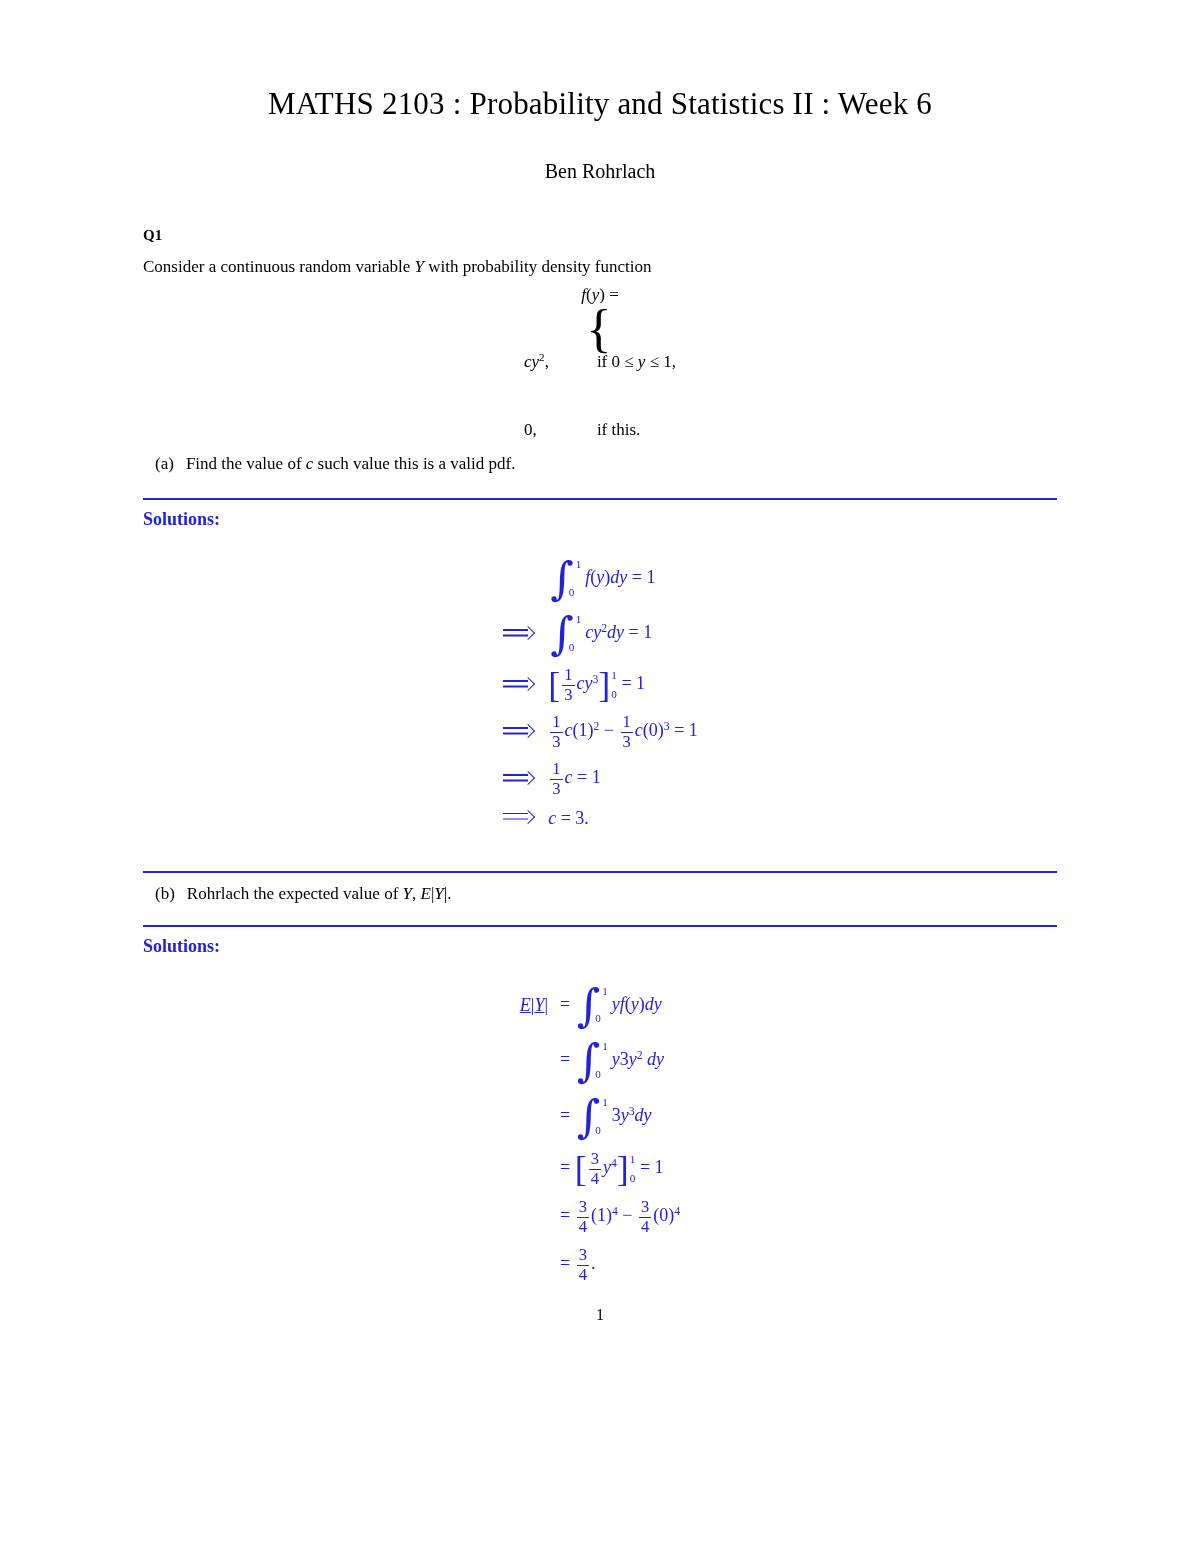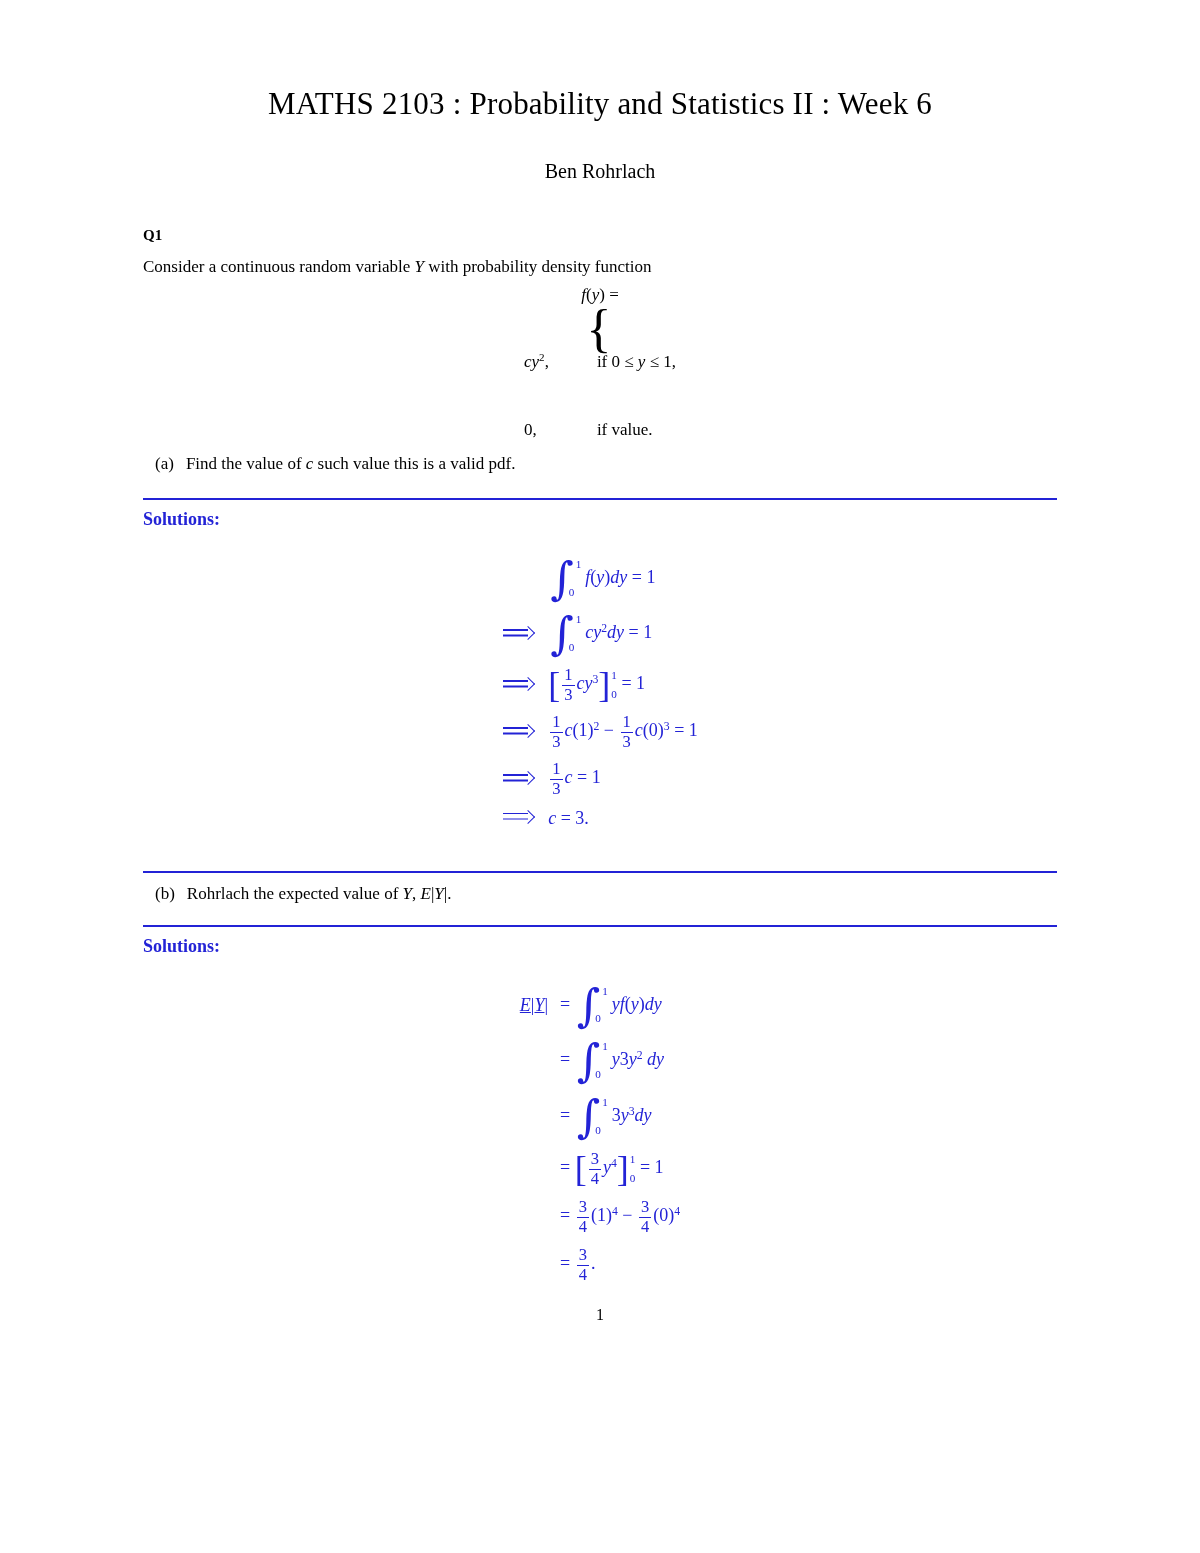--- a/index.html
+++ b/index.html
@@ -79,21 +79,21 @@
 
   <p class="intro"><span class="mr">Consider a continuous random variable </span><span class="mi">Y</span><span class="mr"> with probability density function</span></p>
 
   <div class="equation">
     <span class="mrow"><span class="mi">f</span><span class="mr">(</span><span class="mi">y</span><span class="mr">) = </span></span>
     <span class="cbrace">{</span>
     <span class="cgrid">
       <span class="mrow"><span class="mi">cy</span><span class="msup">2</span><span class="mr">,</span></span>
       <span class="mrow"><span class="mr">if 0 ≤ </span><span class="mi">y</span><span class="mr"> ≤ 1,</span></span>
       <span class="mrow"><span class="mr">0,</span></span>
-      <span class="mrow"><span class="mr">if value.</span></span>
+      <span class="mrow"><span class="mr">if this.</span></span>
     </span>
   </div>
 
   <p class="item">
     <span class="ilabel">(a)</span><span class="itext"><span class="mr">Find the value of </span><span class="mi">c</span><span class="mr"> such value this is a valid pdf.</span></span>
   </p>
 
   <div class="rule"></div>
 
   <div class="sol">Solutions:</div>

